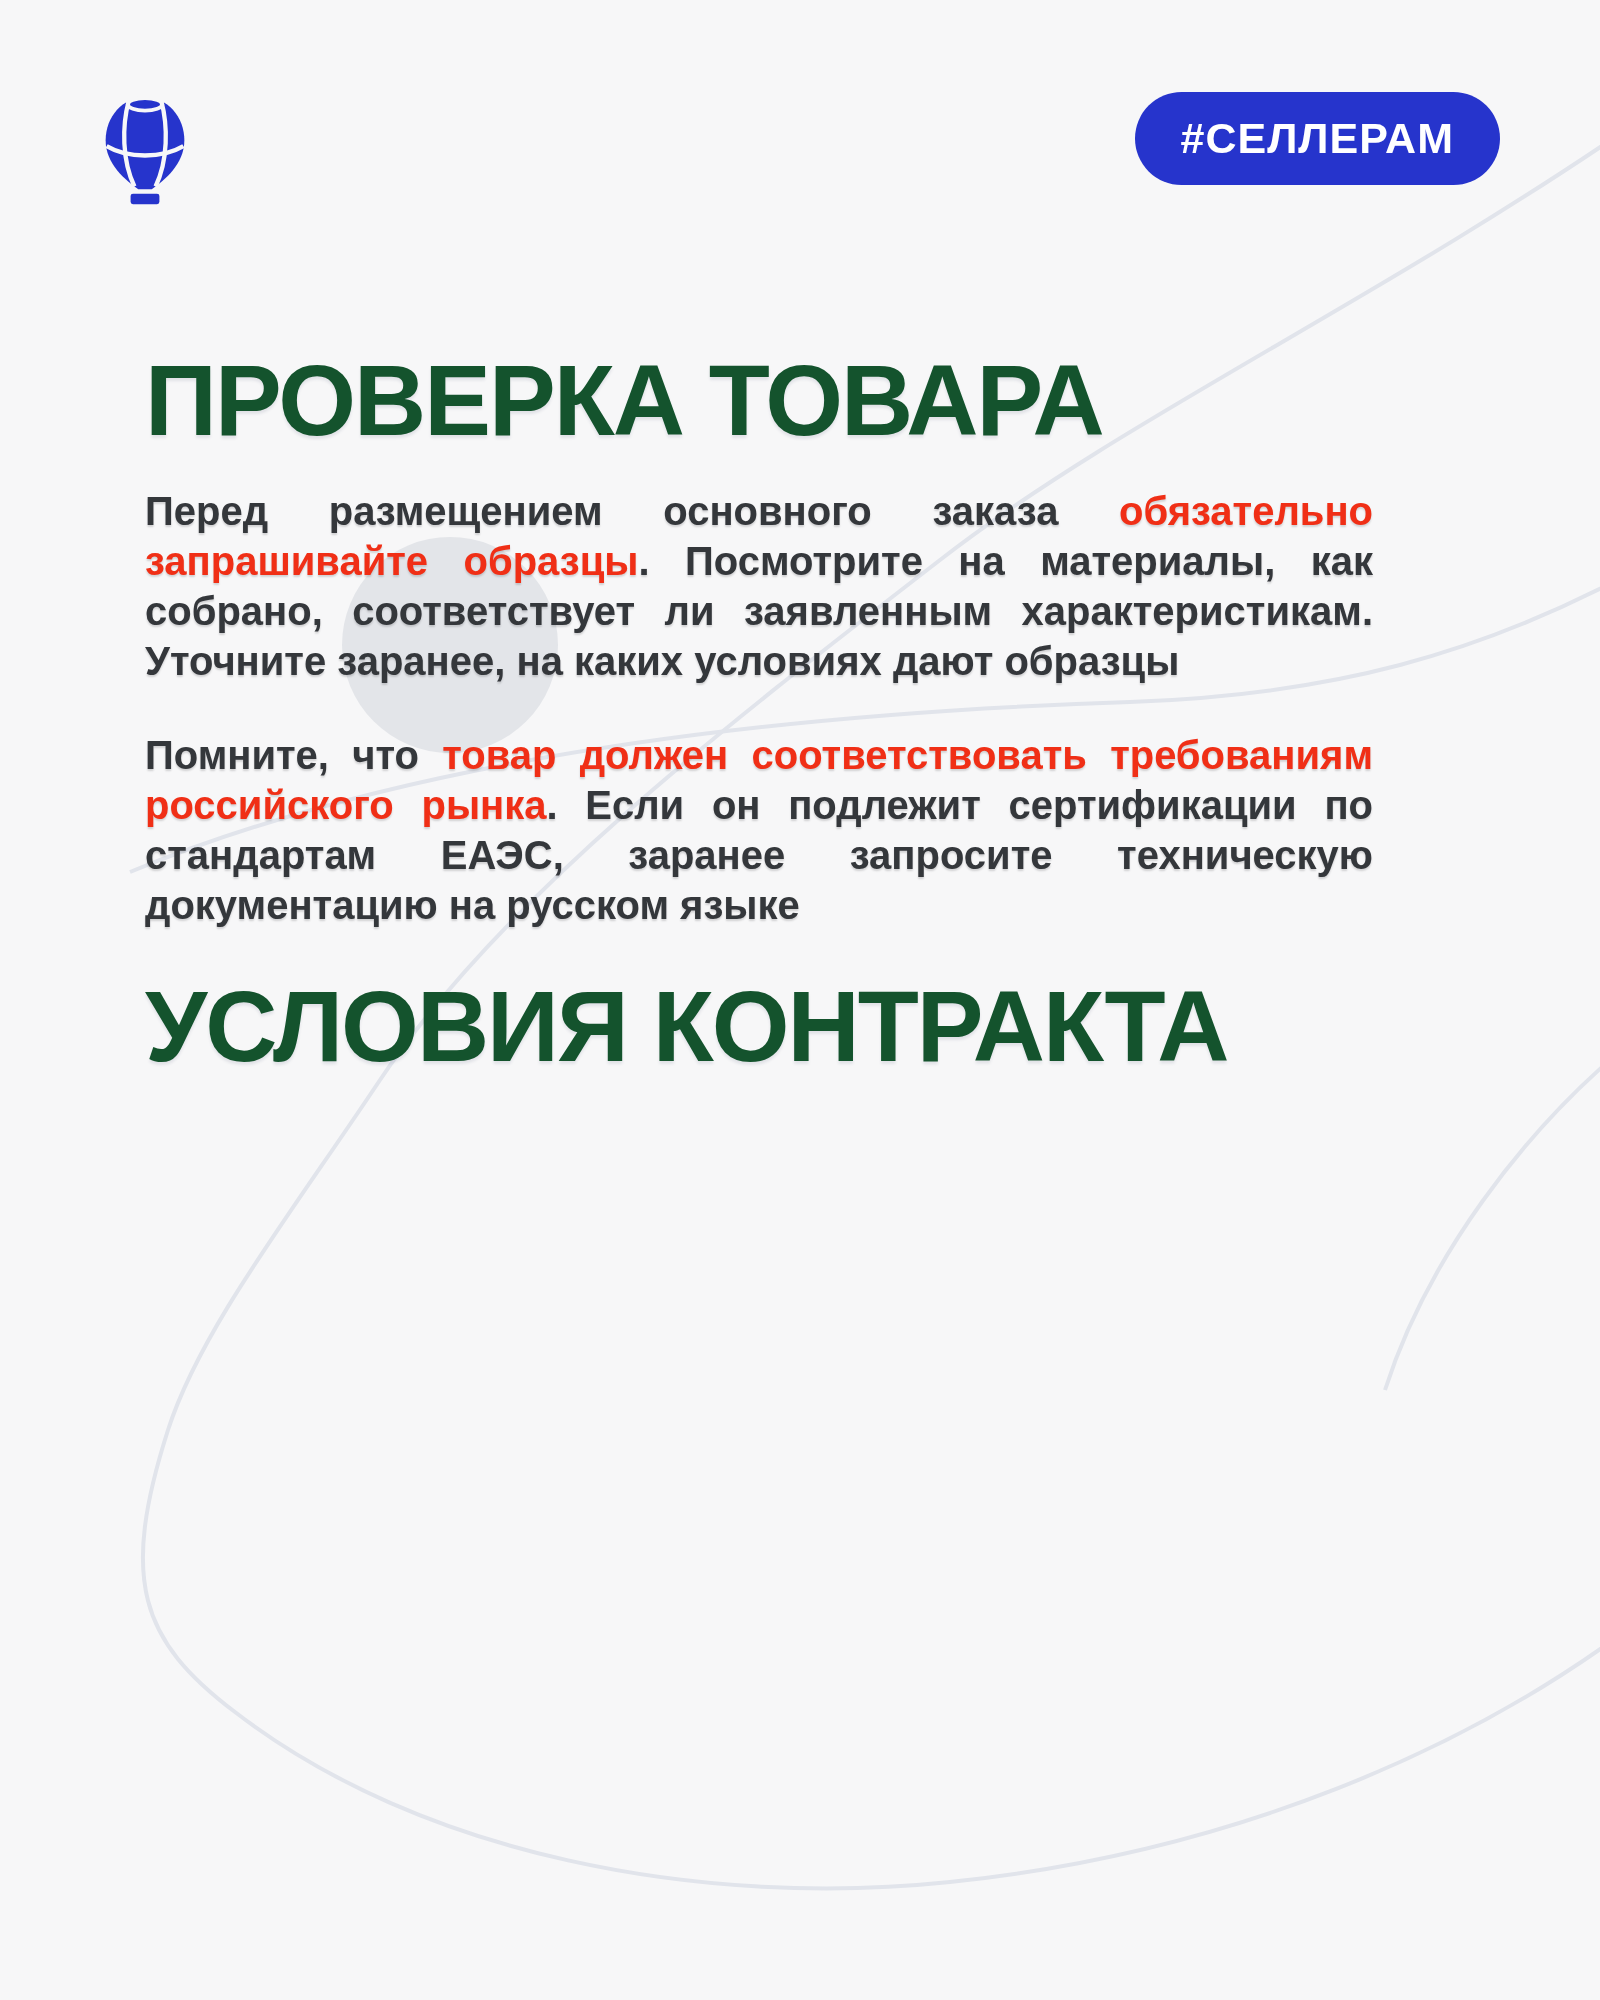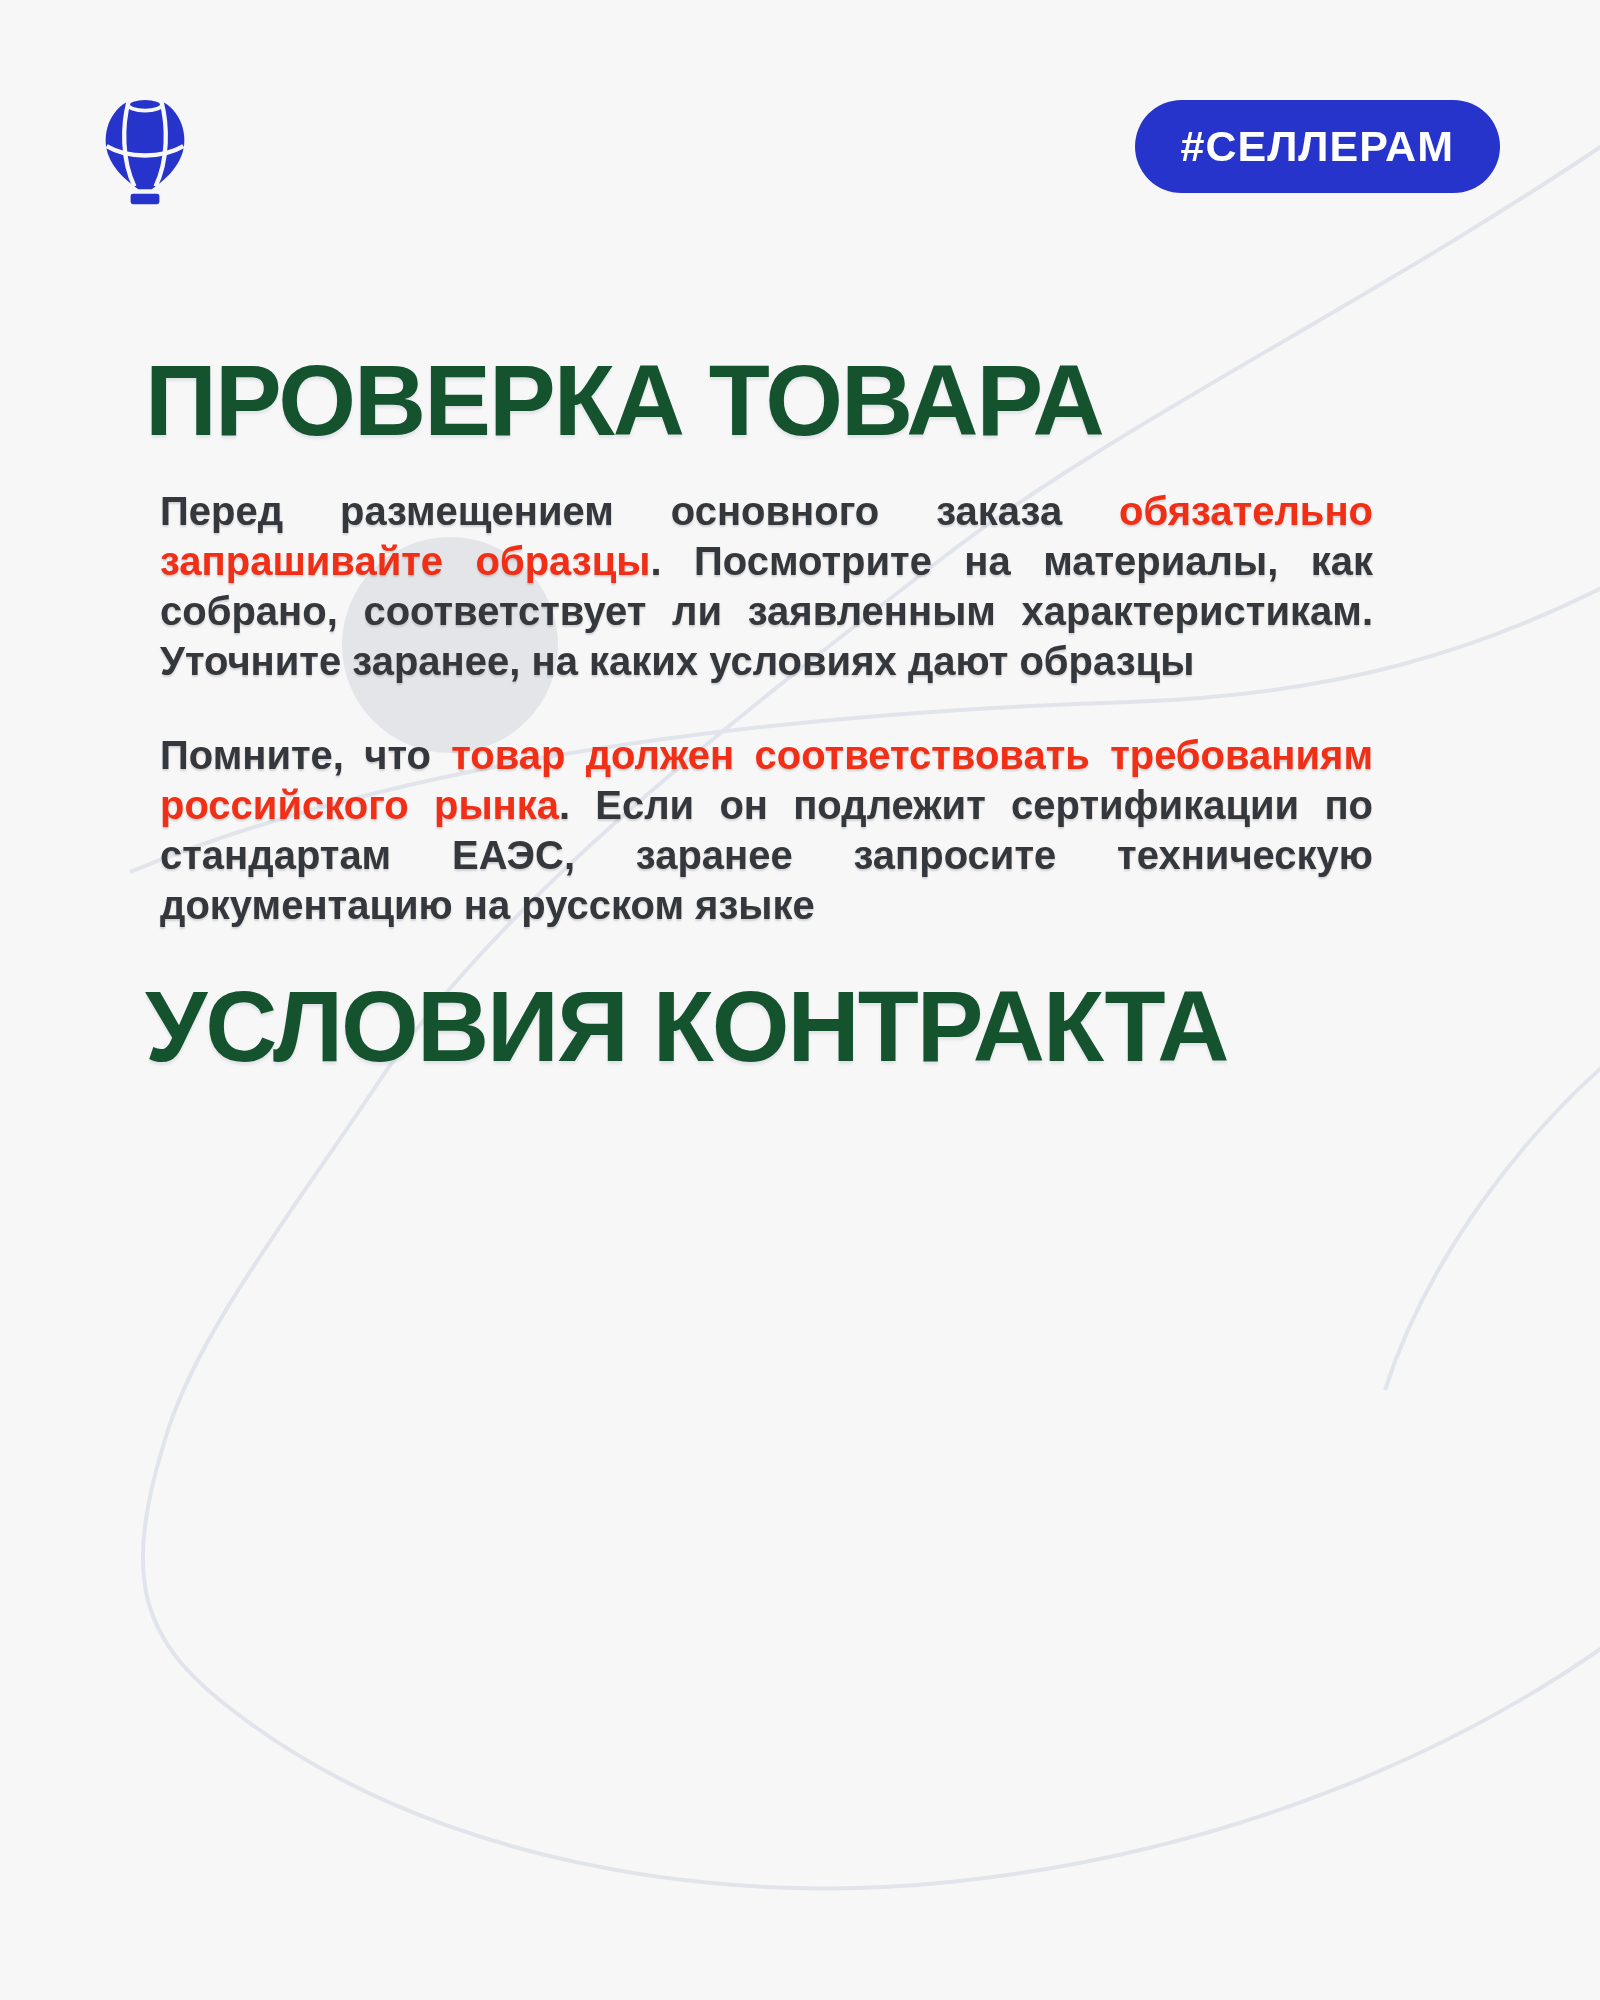--- a/index.html
+++ b/index.html
@@ -11,36 +11,36 @@
   
   .decor-svg{position:absolute;left:0;top:0;width:1600px;height:2000px;}
   .decor-circle{
     position:absolute;left:342px;top:537px;width:216px;height:216px;
     border-radius:50%;background:#e3e5e9;
   }
   
   .logo{position:absolute;left:97px;top:90px;width:96px;height:118px;}
   
   .badge{
-    position:absolute;top:100px;right:100px;height:93px;
+    position:absolute;top:92px;right:100px;height:93px;
     display:flex;align-items:center;justify-content:center;
     padding:0 46px;border-radius:48px;background:#2634cc;
     color:#ffffff;font-size:43px;font-weight:700;letter-spacing:1px;
   }
   
   .content{position:absolute;left:145px;top:348px;width:1228px;}
   .section-heading{
     margin:0 0 34px 0;
     font-size:100px;line-height:1.04;font-weight:700;letter-spacing:-2px;
     color:#14532d;white-space:nowrap;
     text-shadow:0 3px 3px rgba(40,45,90,0.10);
   }
   .section-heading.second{margin-top:44px;margin-bottom:36px;}
   .body-par{
-    margin:0 0 44px 15px;
+    margin:0 0 44px 0;
     font-size:40px;line-height:50px;font-weight:700;color:#34373b;
     text-align:justify;
     text-shadow:0 2px 2px rgba(40,40,45,0.18);
   }
   .body-par .hl{color:#f02f16;}
 </style>
 </head>
 <body>
 
 <div class="canvas">

